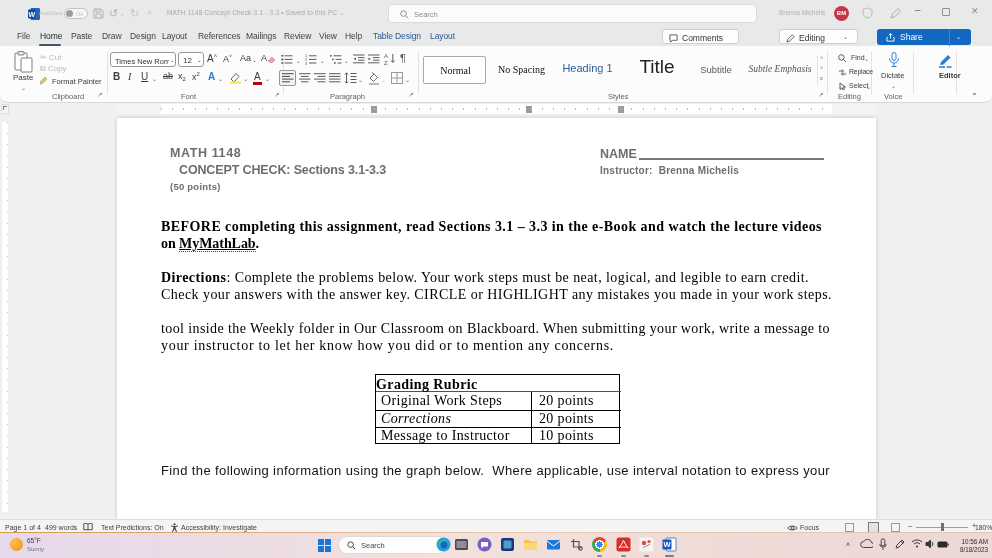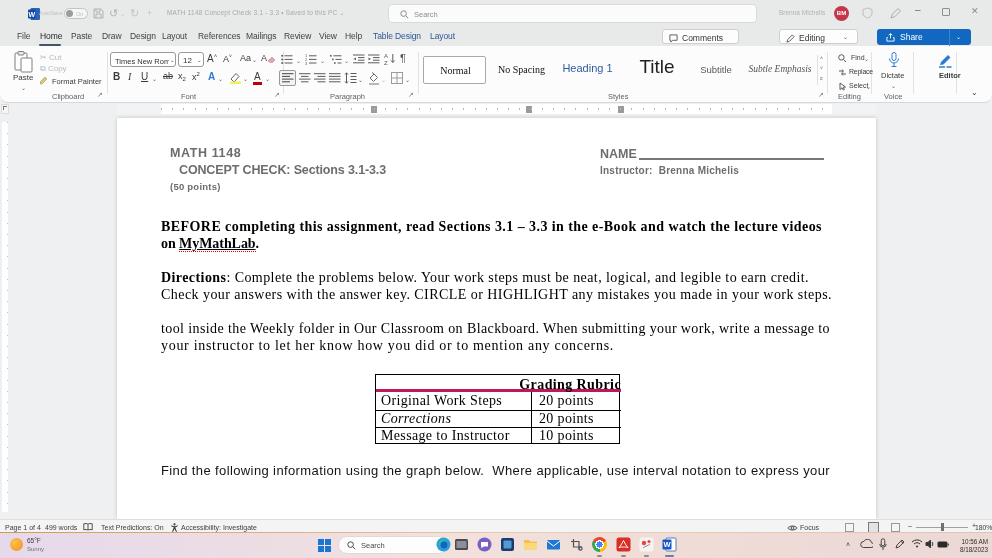--- a/index.html
+++ b/index.html
@@ -379,21 +379,21 @@
 
     <div id="b1" class="line ser" style="letter-spacing:0.431px;left:44px;top:101px;font-size:14px;font-weight:bold;">BEFORE completing this assignment, read Sections 3.1 – 3.3 in the e-Book and watch the lecture videos</div>
     <div id="b2" class="line ser" style="letter-spacing:-0.061px;left:44px;top:118px;font-size:14px;font-weight:bold;">on <span style="text-decoration:underline;border-bottom:1px dotted #e00;">MyMathLab</span>.</div>
 
     <div id="d2" class="line ser" style="letter-spacing:0.446px;left:44px;top:169px;font-size:14px;">Check your answers with the answer key. CIRCLE or HIGHLIGHT any mistakes you made in your work steps.</div>
     <div id="d1" class="line ser" style="letter-spacing:0.424px;left:44px;top:152px;font-size:14px;"><b>Directions</b>: Complete the problems below. Your work steps must be neat, logical, and legible to earn credit.</div>
     <div id="d5" class="line ser" style="letter-spacing:0.696px;left:44px;top:220px;font-size:14px;">your instructor to let her know how you did or to mention any concerns.</div>
     <div id="d4" class="line ser" style="letter-spacing:0.399px;left:44px;top:203px;font-size:14px;">tool inside the Weekly folder in Our Classroom on Blackboard. When submitting your work, write a message to</div>
 
     <div class="abs" style="left:258px;top:256px;width:245px;height:70px;border:1px solid #000;">
-      <div class="abs" style="left:0;top:0;width:245px;height:17px;border-bottom:3px solid #be185d;text-align:right;">
+      <div class="abs" style="left:0;top:0;width:245px;height:17px;border-bottom:1px solid #be185d;text-align:left;">
         <span class="ser" style="font-size:14px;font-weight:bold;line-height:17px;letter-spacing:0.4px;">Grading Rubric</span>
       </div>
       <div class="abs" style="left:155px;top:17px;width:1px;height:52px;background:#000;"></div>
       <div class="abs ser" style="left:5px;top:18px;font-size:14px;letter-spacing:0.35px;">Original Work Steps</div>
       <div class="abs ser" style="left:163px;top:18px;font-size:14px;letter-spacing:0.35px;">20 points</div>
       <div class="abs" style="left:0;top:35px;width:245px;height:1px;background:#000;"></div>
       <div class="abs ser" style="left:5px;top:36px;font-size:14px;letter-spacing:0.35px;font-style:italic;">Corrections</div>
       <div class="abs ser" style="left:163px;top:36px;font-size:14px;letter-spacing:0.35px;">20 points</div>
       <div class="abs" style="left:0;top:52px;width:245px;height:1px;background:#000;"></div>
       <div class="abs ser" style="left:5px;top:53px;font-size:14px;letter-spacing:0.35px;">Message to Instructor</div>

